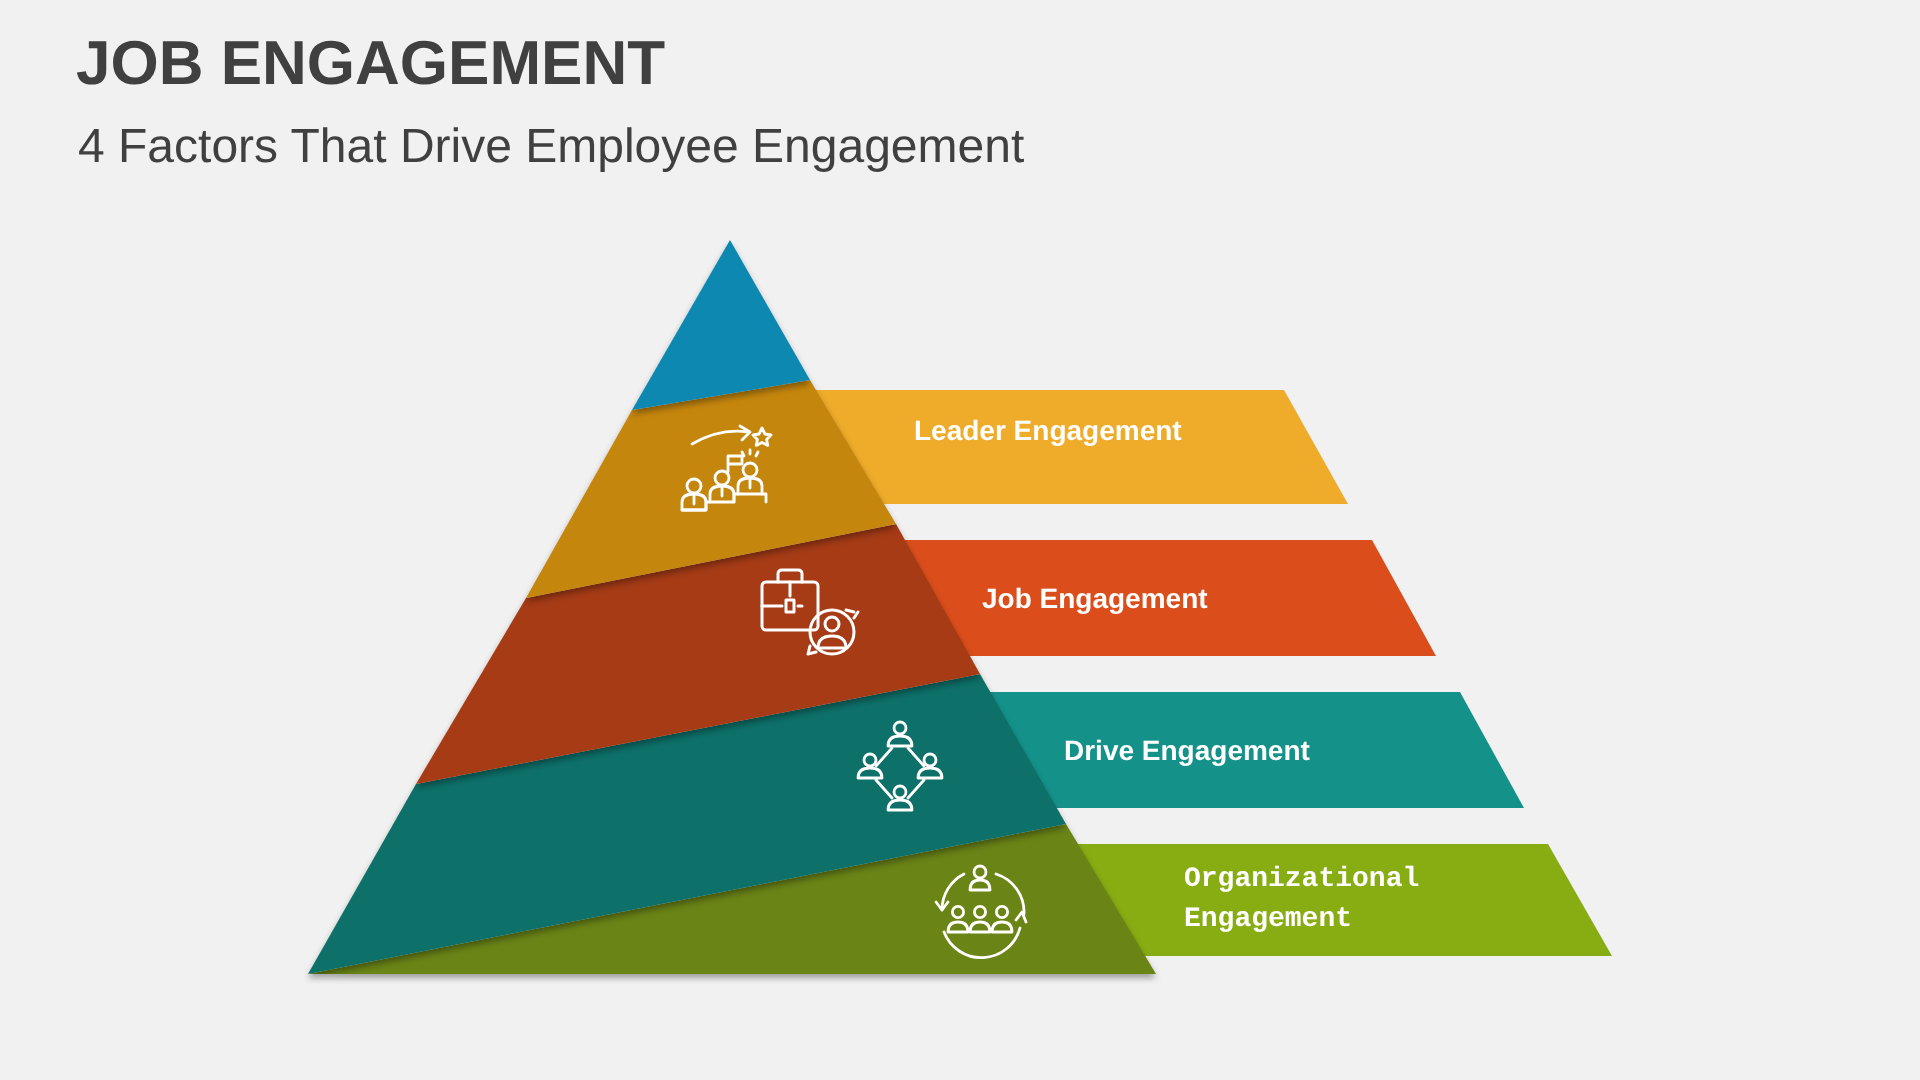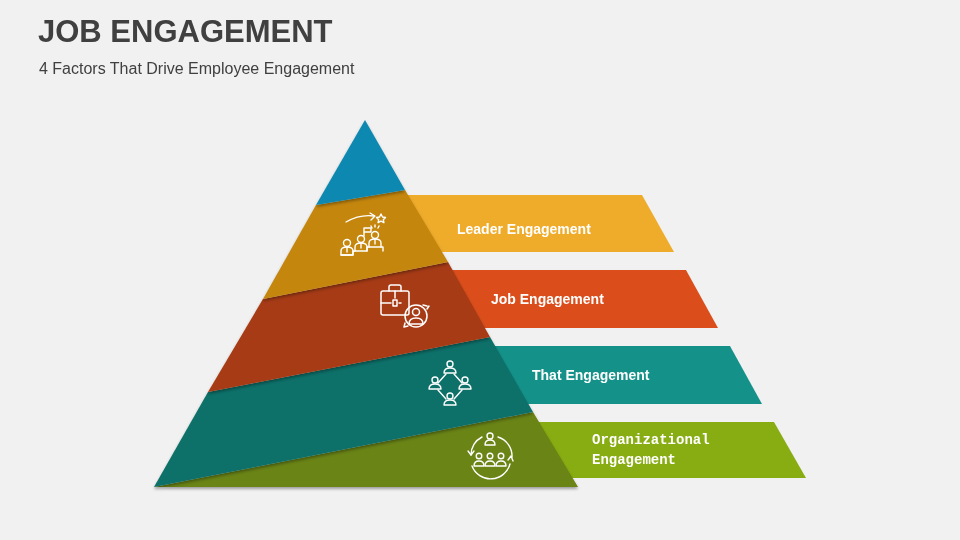--- a/index.html
+++ b/index.html
@@ -9,21 +9,21 @@
       font-family: "Liberation Sans", "DejaVu Sans", sans-serif;
       position: relative;
     }
     .title {
       position: absolute; left: 38px; top: 14px;
       font-size: 31px; font-weight: bold; color: #404040;
       letter-spacing: 0px; white-space: nowrap;
     }
     .subtitle {
       position: absolute; left: 39px; top: 60px;
-      font-size: 16px; color: #404040; white-space: nowrap;
+      font-size: 24px; color: #404040; white-space: nowrap;
     }
     svg.stage { position: absolute; left: 0; top: 0; }
     .banner-label {
       position: absolute; color: #ffffff; font-size: 14px; font-weight: bold;
       line-height: 20px; white-space: nowrap;
     }
   </style>
 </head>
 <body>
 
@@ -104,19 +104,19 @@
     <circle cx="501" cy="456" r="2.8"></circle>
     <path d="M496,466 q0,-5 5,-5 q5,0 5,5 z"></path>
     <path d="M482,437 A20,20 0 0 0 471,455"></path>
     <path d="M468,451 l3,4 3,-4"></path>
     <path d="M498,437 A20,20 0 0 1 512,457"></path>
     <path d="M472,466 A20,20 0 0 0 510,464"></path>
     <path d="M508,460 l3,-4 2,5"></path>
   </g>
 </svg>
 
-<div class="banner-label" style="left:457px; top:219px;">Leader Engagement</div>
+<div class="banner-label" style="left:457px; top:205px;">Leader Engagement</div>
 <div class="banner-label" style="left:491px; top:289px;">Job Engagement</div>
-<div class="banner-label" style="left:532px; top:365px;">That Engagement</div>
+<div class="banner-label" style="left:532px; top:365px;">Drive Engagement</div>
 <div class="banner-label" style="left:592px; top:430px;font-family:Liberation Mono, monospace;">
   <div>Organizational</div>
   <div>Engagement</div>
 </div>
 
 </body></html>

